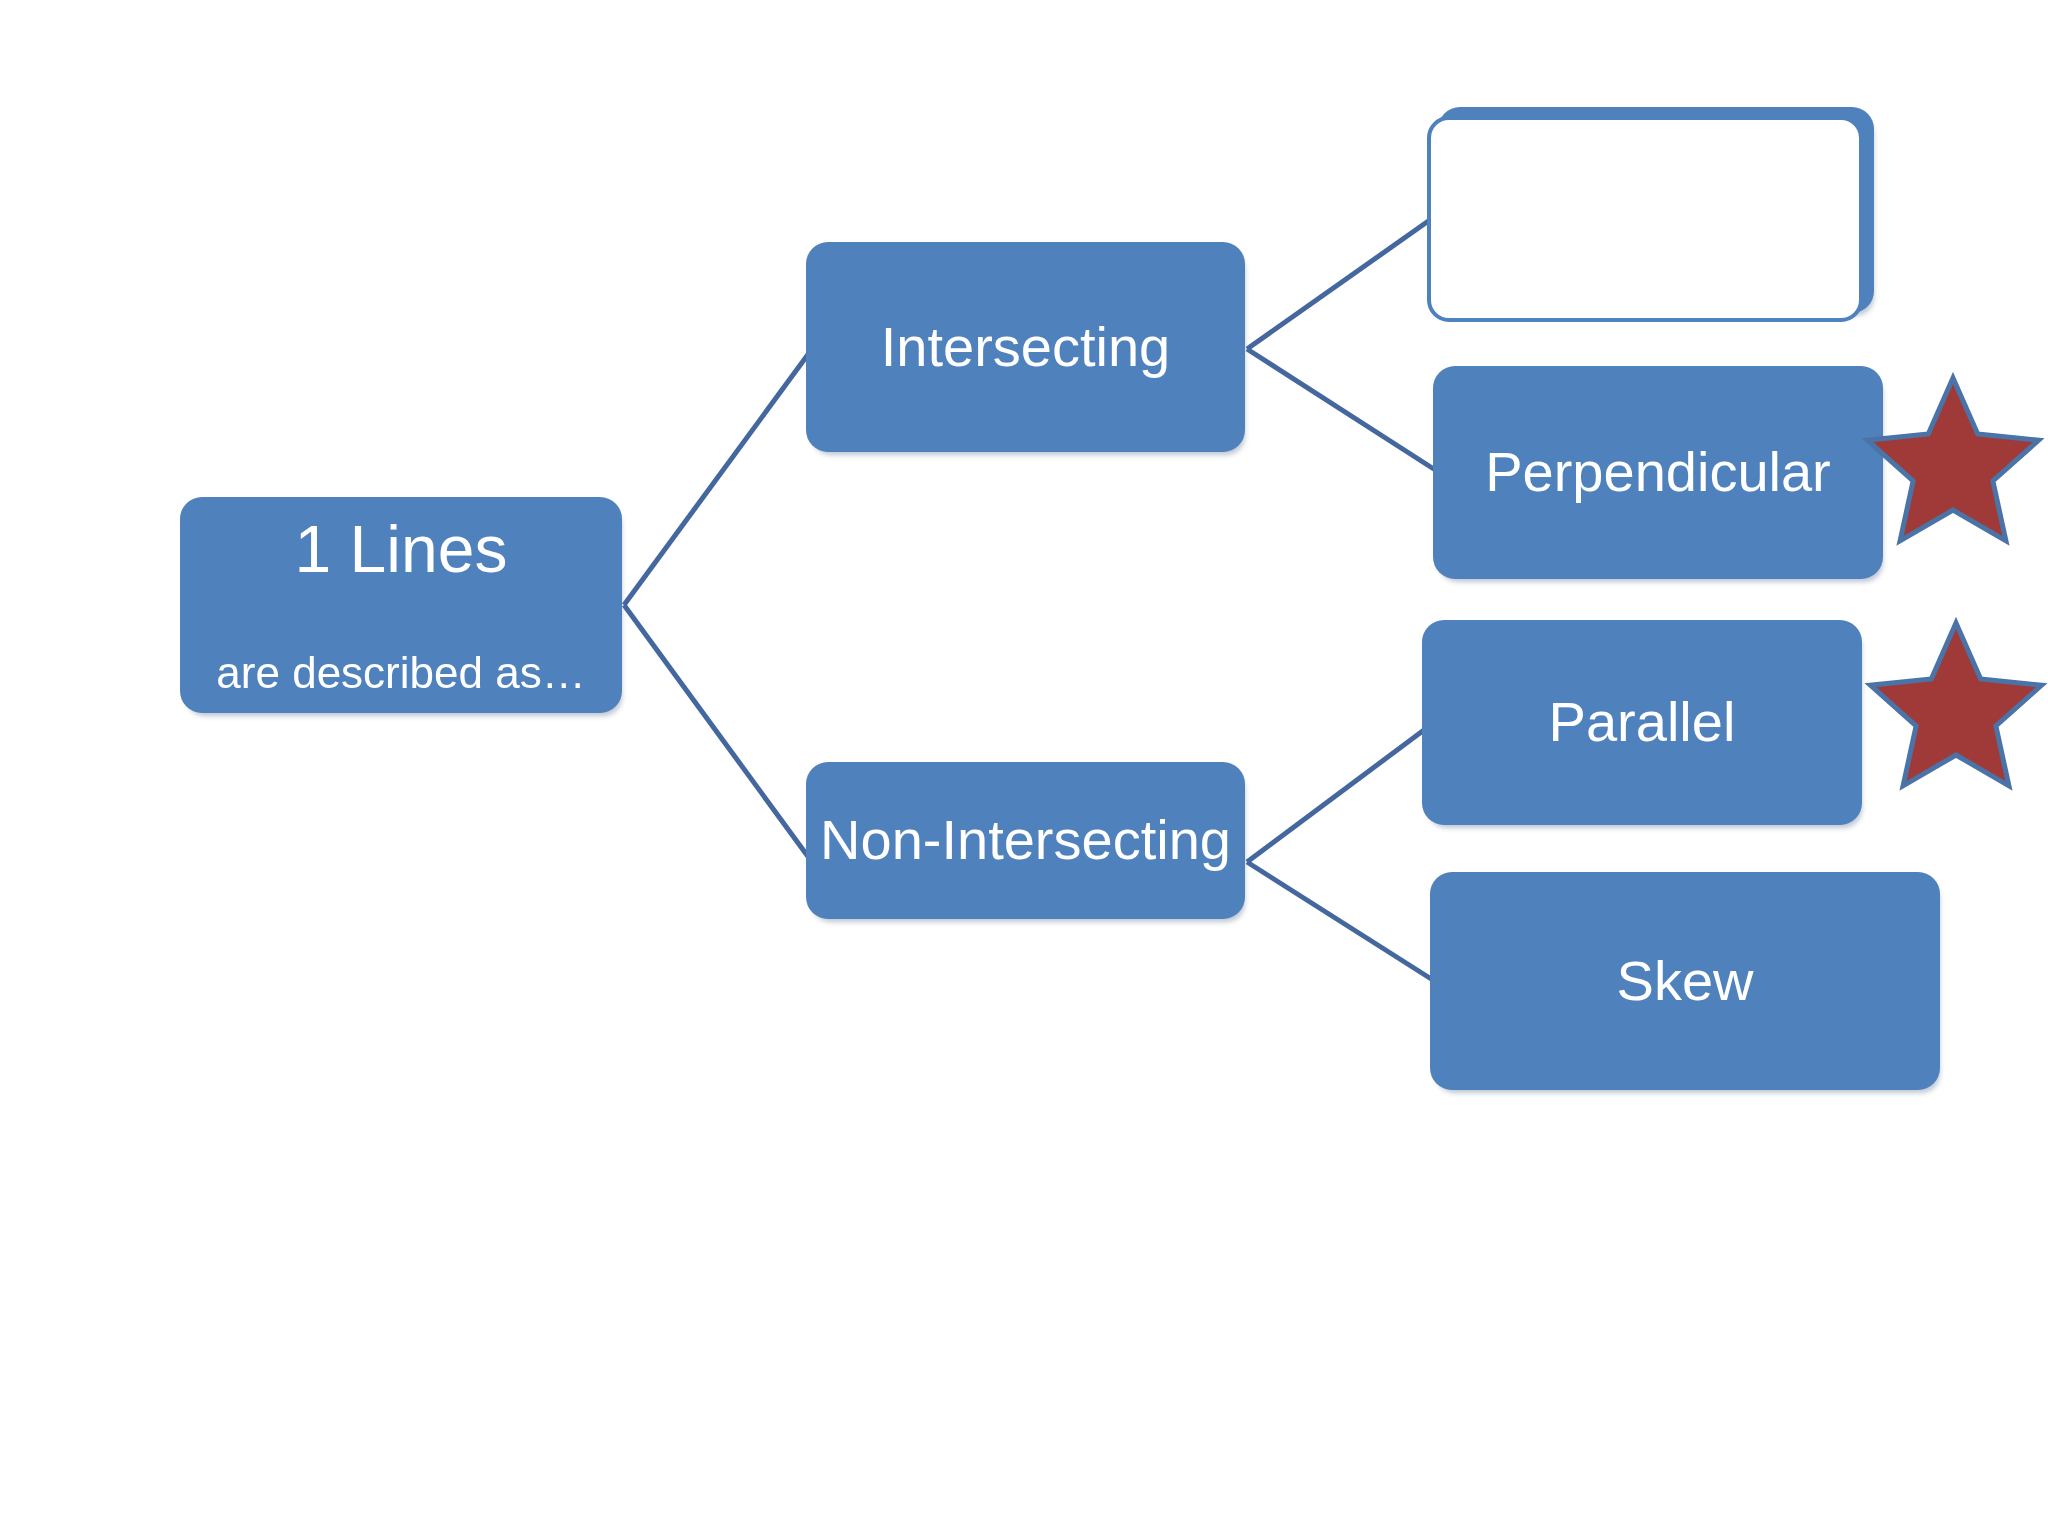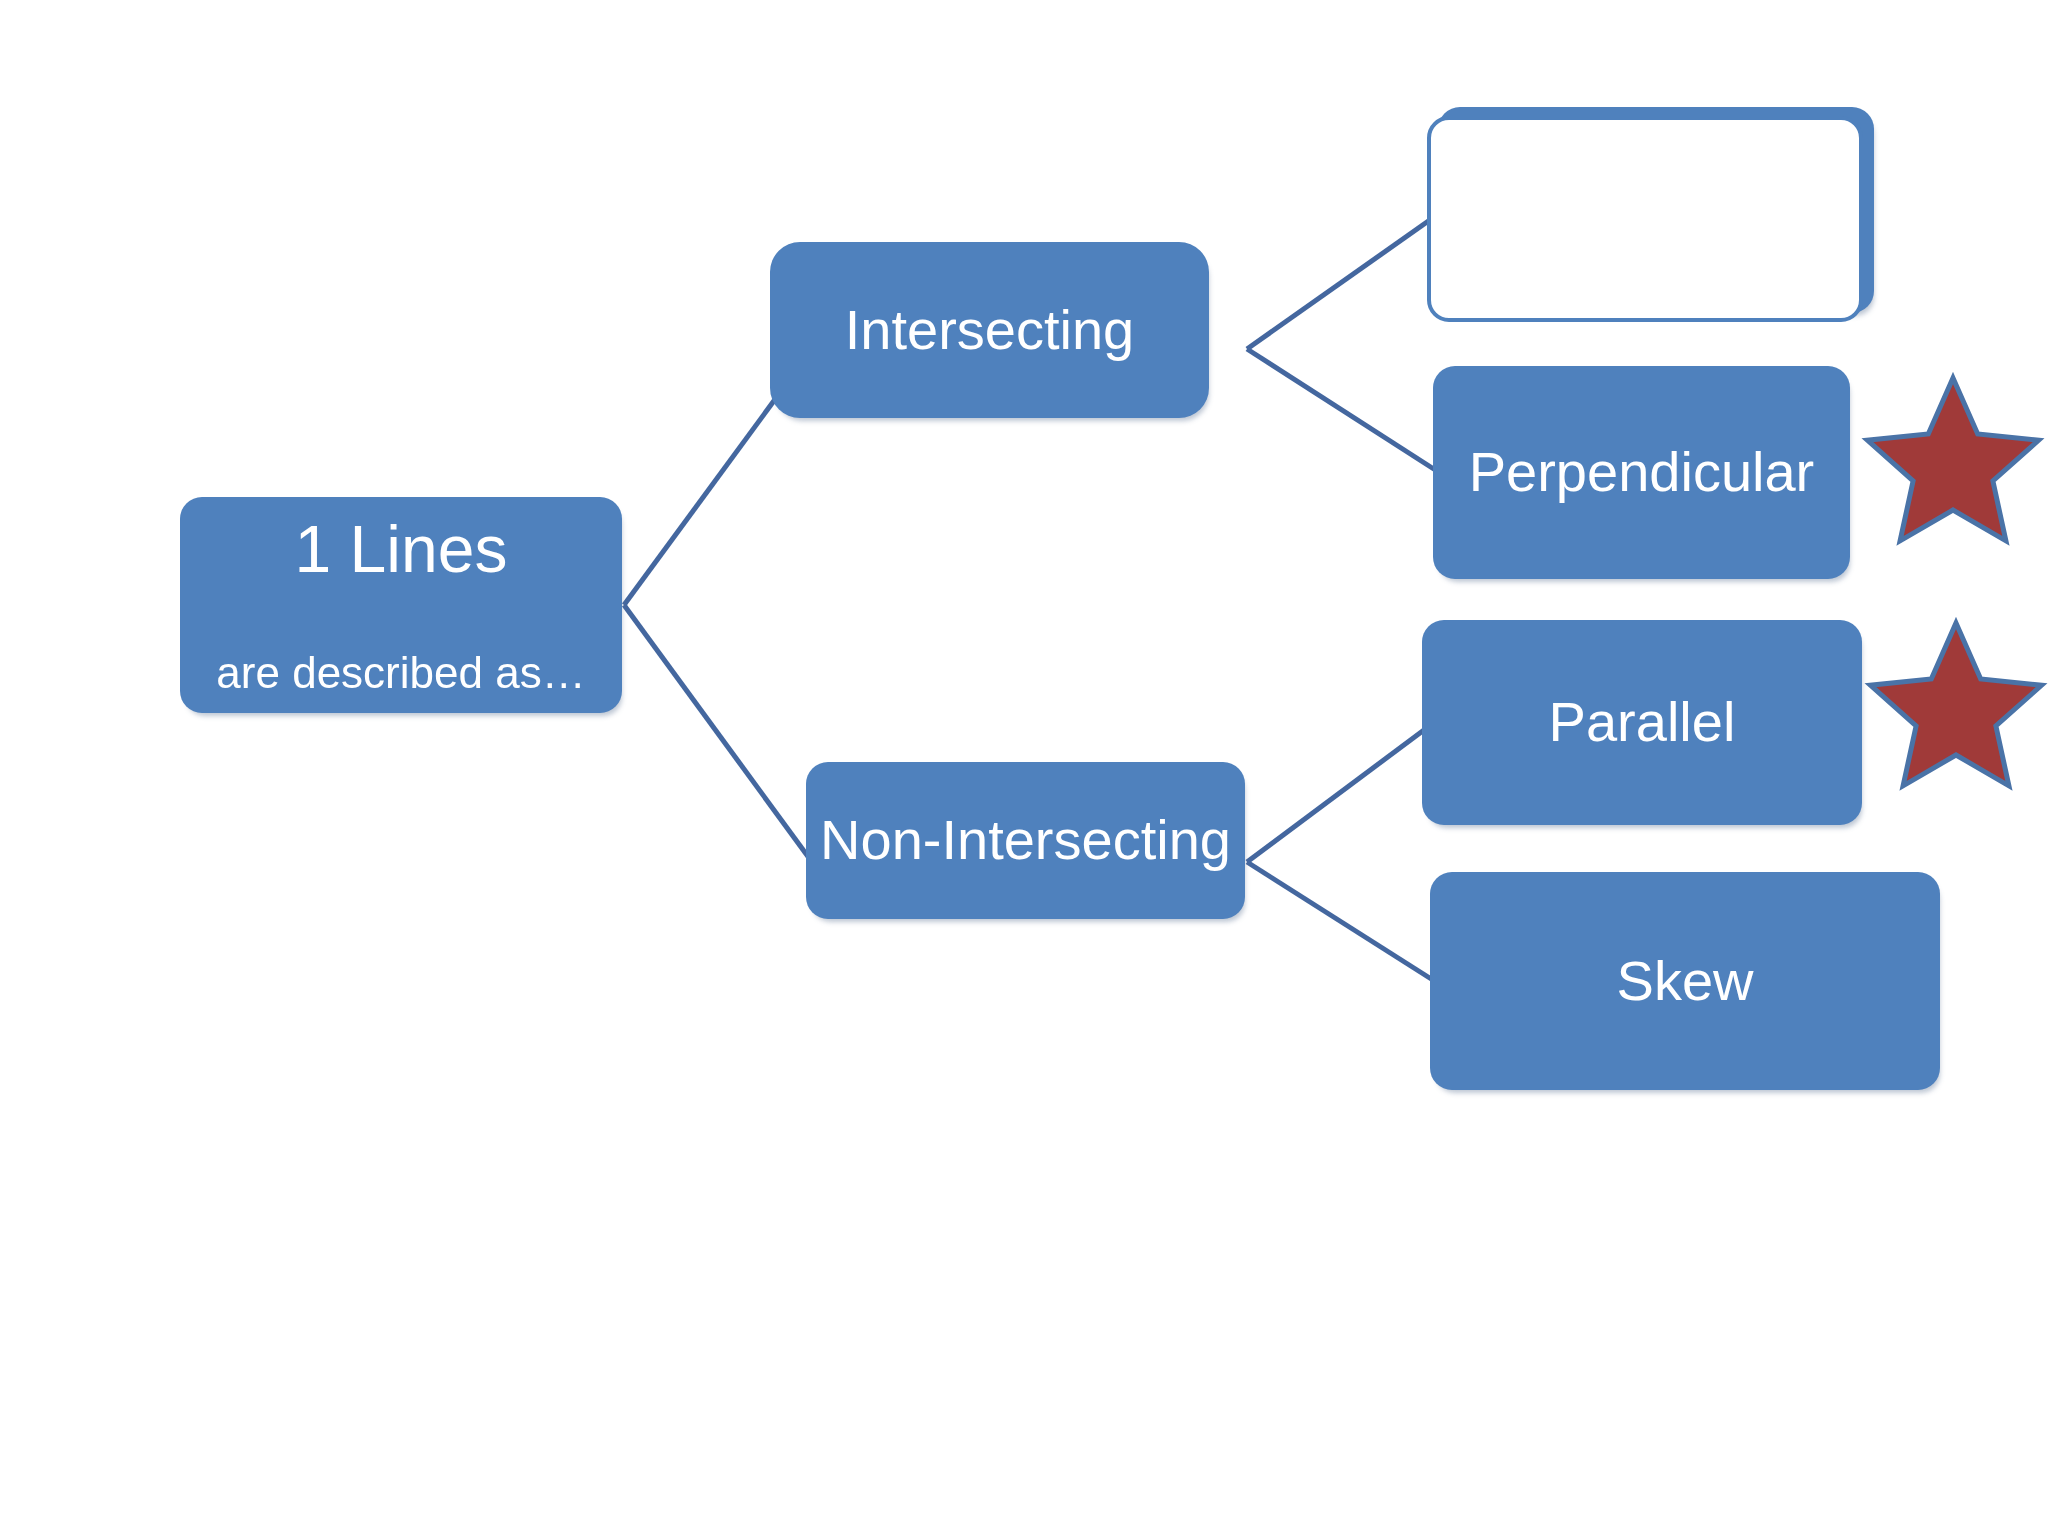--- a/index.html
+++ b/index.html
@@ -49,24 +49,24 @@
     background:#ffffff;
     border:4px solid #4F81BD;
     border-radius:22px;
     box-sizing:border-box;
     z-index:-1;
   }
   
   .star{position:absolute;z-index:3;}
   
   #node-root          {left:180px;  top:497px; width:442px; height:216px;}
-  #node-intersecting  {left:770px;  top:242px; width:439px; height:176px;border-radius:30px;}
+  #node-intersecting  {left:806px;  top:242px; width:439px; height:210px;}
   #node-non-intersecting{left:806px;top:754px; width:439px; height:157px;margin-top:8px;}
   #node-oblique       {left:1438px; top:107px; width:436px; height:206px;}
-  #node-perpendicular {left:1433px; top:366px; width:417px; height:213px;}
+  #node-perpendicular {left:1433px; top:366px; width:450px; height:213px;}
   #node-parallel      {left:1422px; top:620px; width:440px; height:205px;}
   #node-skew          {left:1430px; top:872px; width:510px; height:218px;}
   #star-perpendicular {left:1853px; top:368px;}
   #star-parallel      {left:1856px; top:613px;}
 </style>
 </head>
 <body>
 
 <div id="canvas">
 

